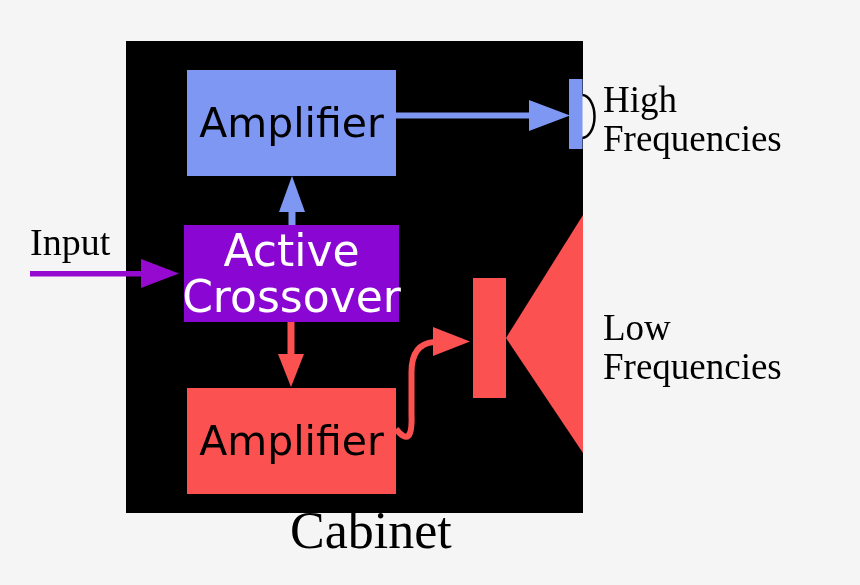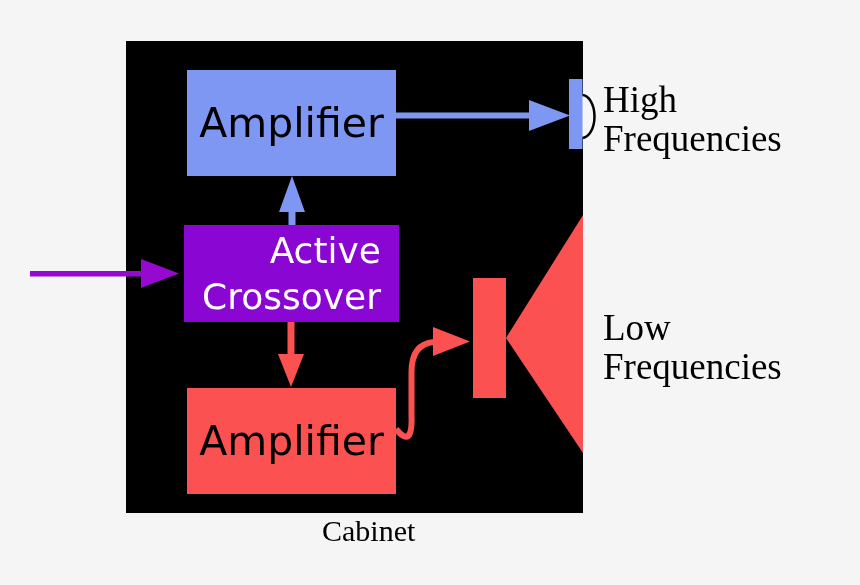--- a/index.html
+++ b/index.html
@@ -18,33 +18,33 @@
     background:var(--cabinet);
   }
   svg.overlay{position:absolute;left:0;top:0;width:860px;height:585px;}
   .fill-blue{fill:var(--blue);}
   .fill-red{fill:var(--red);}
   .fill-arrow{fill:var(--arrow);}
   .stroke-red{fill:none;stroke:var(--red);stroke-width:6;}
   .dome{fill:var(--background);stroke:#000;stroke-width:2.5;}
   .box{
     position:absolute;display:flex;align-items:center;justify-content:center;
-    text-align:right;
+    text-align:center;
   }
   .box-blue{left:187px;top:70px;width:209px;height:106px;background:var(--blue);
     color:var(--text);font-size:41px;}
   .box-purple{left:184px;top:225px;width:215px;height:97px;background:var(--purple);
-    color:var(--box_text);font-size:36px;line-height:46px;white-space:pre-line;}
+    color:var(--box_text);font-size:44px;line-height:46px;white-space:pre-line;}
   .box-red{left:187px;top:388px;width:209px;height:106px;background:var(--red);
     color:var(--text);font-size:41px;}
   .label{position:absolute;color:var(--text);white-space:pre-line;font-family:Liberation Serif, serif;}
   .label-input{left:30px;top:222px;font-size:38px;line-height:40px;}
   .label-high{left:603px;top:80px;font-size:37px;line-height:39px;}
   .label-low{left:603px;top:308px;font-size:37px;line-height:39px;}
-  .label-cabinet{left:290px;top:509px;font-size:30px;line-height:44px;margin-left:32px;}
+  .label-cabinet{left:290px;top:509px;font-size:52px;line-height:44px;}
 </style>
 </head>
 <body>
 
 <div class="stage">
 
   <div class="cabinet"></div>
 
   <svg class="overlay" viewBox="0 0 860 585" aria-hidden="true">
 
@@ -90,19 +90,20 @@
 
   <div class="box box-purple">
     <span>Active
 Crossover</span>
   </div>
 
   <div class="box box-red">
     <span>Amplifier</span>
   </div>
 
+  <div class="label label-input">Input</div>
   <div class="label label-high">High
 Frequencies</div>
   <div class="label label-low">Low
 Frequencies</div>
   <div class="label label-cabinet">Cabinet</div>
 
 </div>
 
 </body></html>

